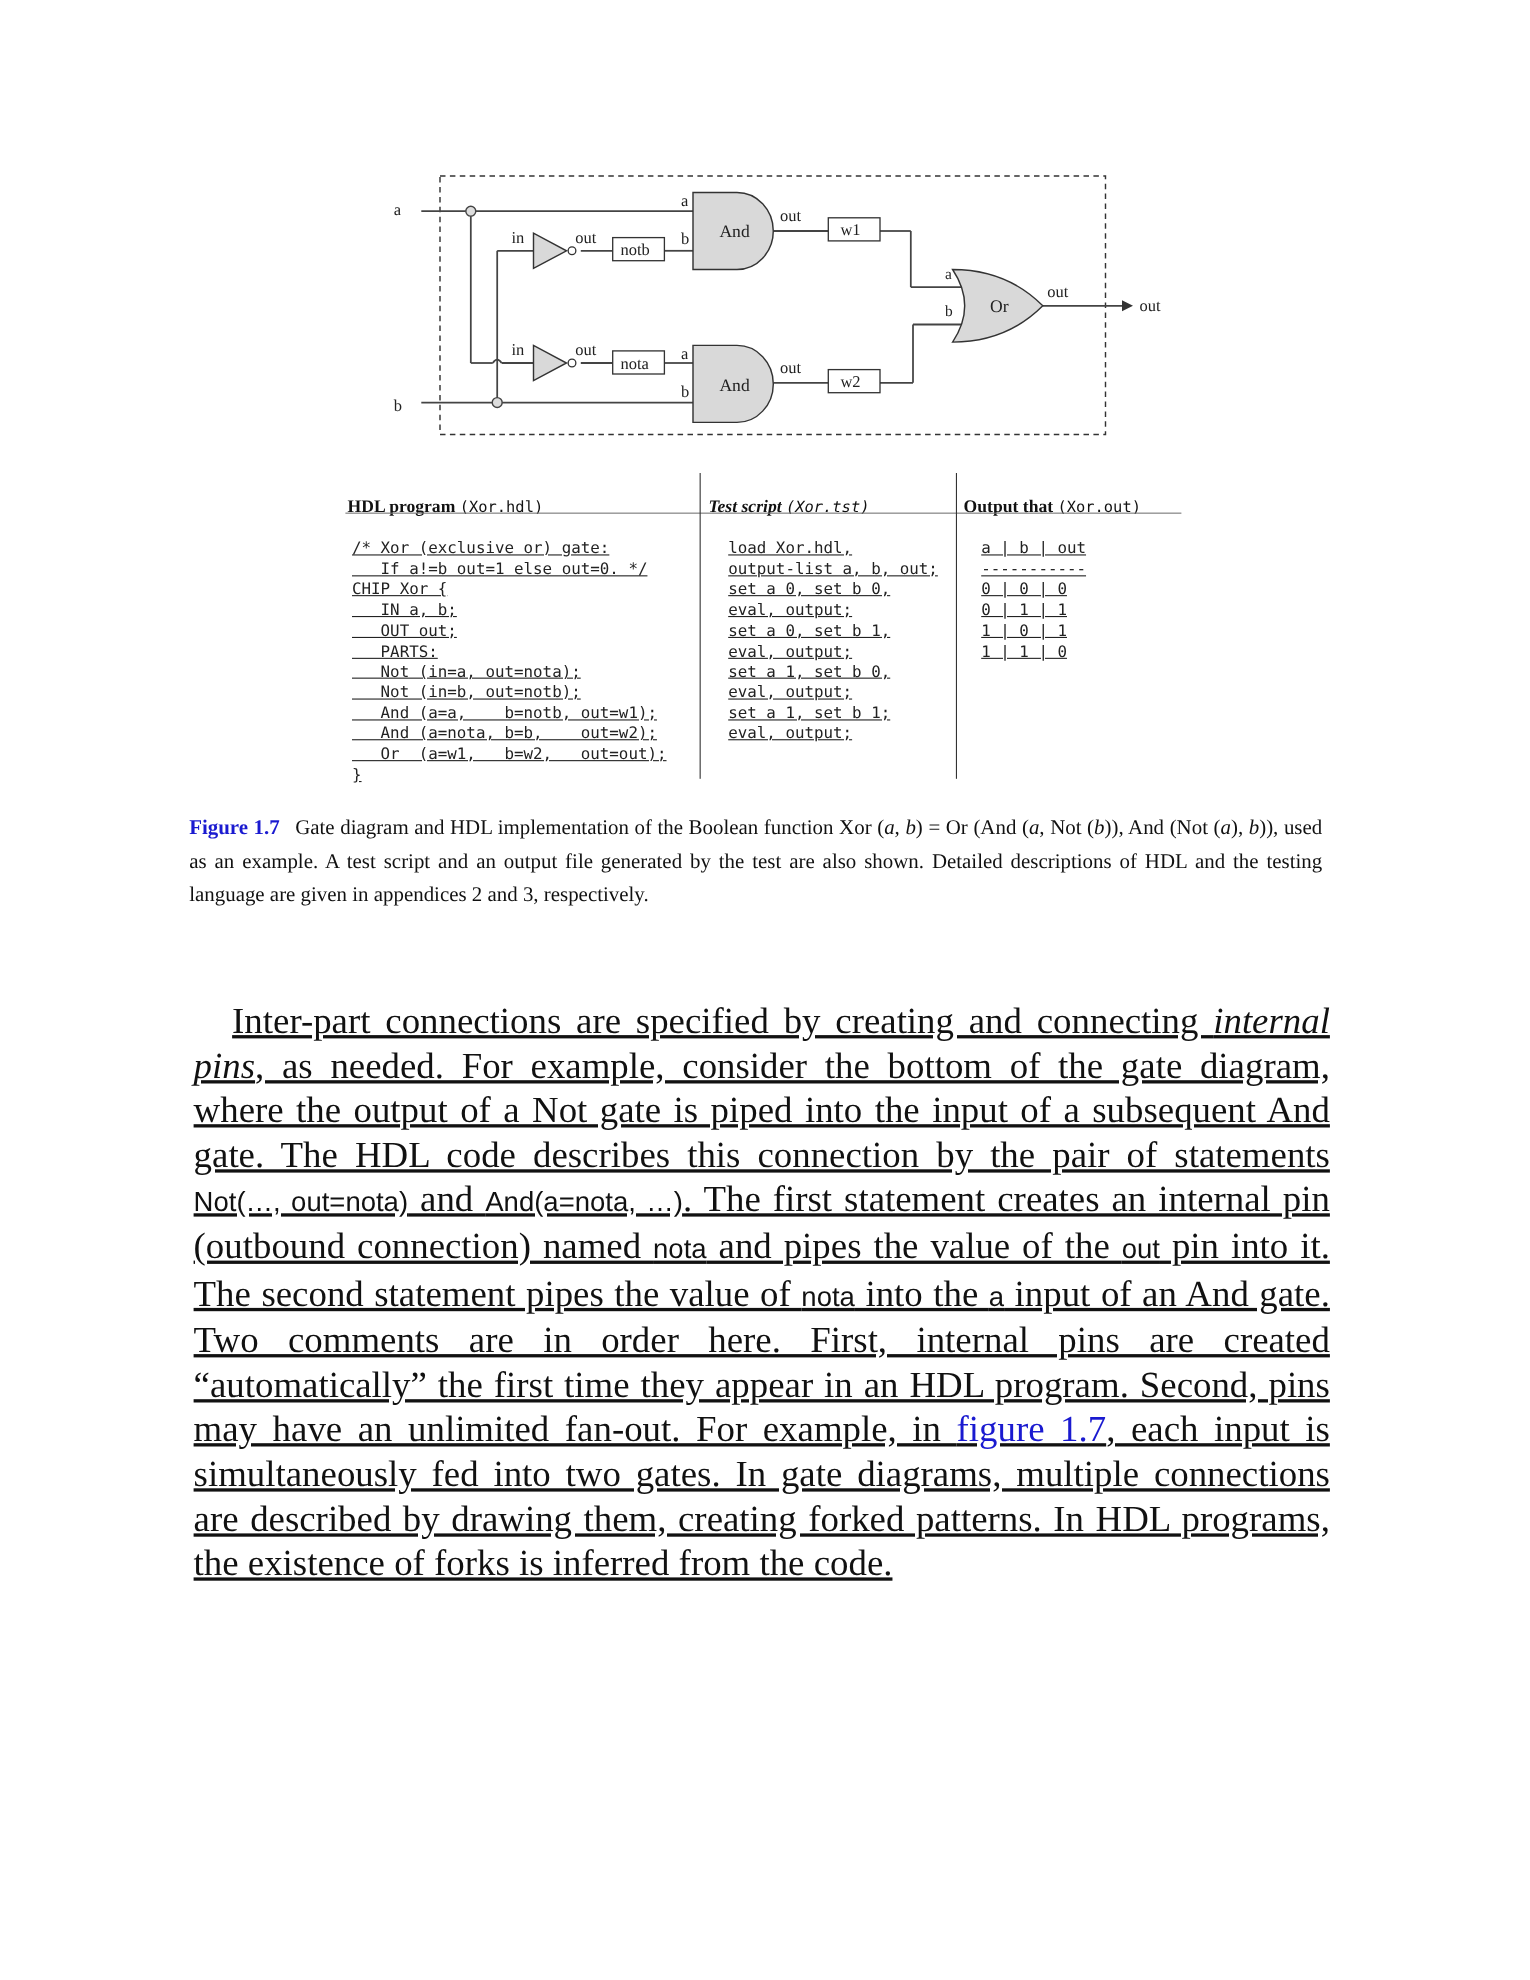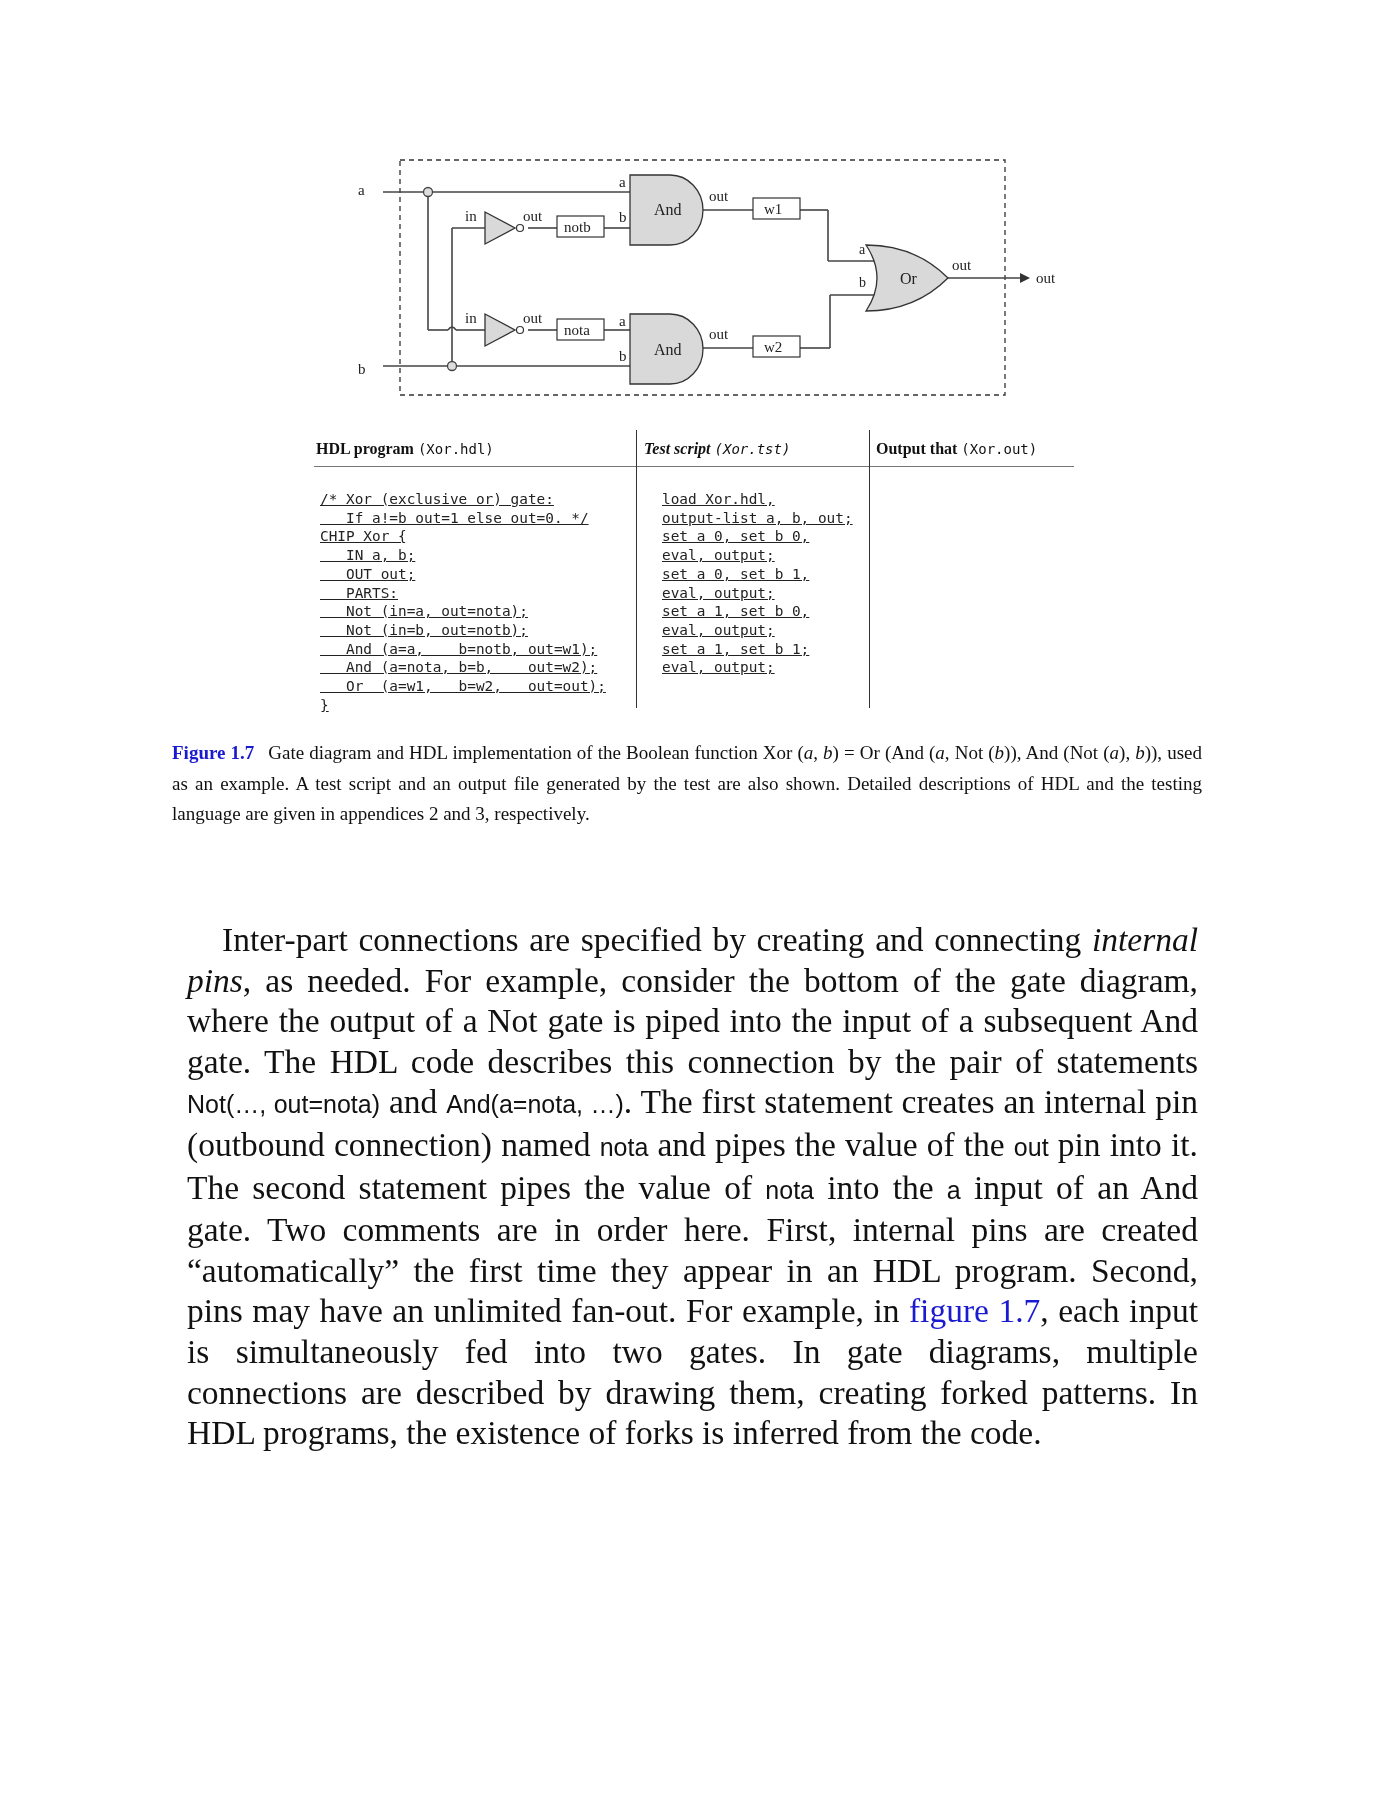--- a/index.html
+++ b/index.html
@@ -2,36 +2,36 @@
 <html><head>
 <meta charset="utf-8">
 <style>
   html, body { margin:0; padding:0; background:#ffffff; }
   body { width:1391px; height:1800px; position:relative; overflow:hidden; color:#111; }
 
   #diagram { position:absolute; left:340px; top:150px; width:760px; height:260px; }
   #diagram svg text { font-family: "Liberation Serif", "DejaVu Serif", serif; fill:#222; }
 
   #code-panels { position:absolute; left:314px; top:430px; width:760px; height:278px; }
-  .panel-head { position:absolute; top:10px; font-size:16px; white-space:nowrap;text-align:center; }
+  .panel-head { position:absolute; top:22px; font-size:16px; white-space:nowrap;text-align:center; }
   .panel-head b { font-family: "Liberation Serif", serif; font-weight:bold; }
   .panel-head .fn { font-family: "DejaVu Sans Mono", monospace; font-size:14px; }
   .hrule { position:absolute; left:0; top:36px; width:760px; height:1px; background:#777; }
   .vrule { position:absolute; top:0; width:1px; background:#333; }
   pre.code { position:absolute; margin:0; font-family:"DejaVu Sans Mono","Liberation Mono",monospace;
              font-size:14.4px; line-height:18.7px; color:#222; white-space:pre;text-decoration:underline; }
 
   #caption { position:absolute; left:172px; top:738px; width:1030px; font-family:"Liberation Serif",serif;
              font-size:19px; line-height:30.5px; text-align:justify; color:#111; }
   #caption .fig-label { color:#1a1ad0; font-weight:bold; margin-right:14px; }
   #caption i { font-style:italic; }
 
   #body-text { position:absolute; left:172px; top:905px; width:1041px; font-family:"Liberation Serif",serif;
                font-size:33.5px; line-height:40.6px; color:#111; }
-  #body-text p { margin:15px; text-align:justify; text-indent:35px; }
+  #body-text p { margin:4px; text-align:justify; text-indent:35px;text-decoration:underline; }
   #body-text .code-inline { font-family:"Liberation Sans",sans-serif; font-size:25px; }
   #body-text .link { color:#1a1ad0; }
 </style>
 </head>
 <body>
 
 <div id="diagram">
   <svg width="760" height="260" viewBox="0 0 760 260" xmlns="http://www.w3.org/2000/svg">
 
     <rect x="60" y="10" width="605" height="235" fill="none" stroke="#333" stroke-width="1.3" stroke-dasharray="5,4"></rect>
@@ -153,19 +153,25 @@
   <pre class="code" style="left:348px; top:60px;">load Xor.hdl,
 output-list a, b, out;
 set a 0, set b 0,
 eval, output;
 set a 0, set b 1,
 eval, output;
 set a 1, set b 0,
 eval, output;
 set a 1, set b 1;
 eval, output;</pre>
+  <pre class="code" style="left:578px; top:60px;">a | b | out
+-----------
+0 | 0 | 0
+0 | 1 | 1
+1 | 0 | 1
+1 | 1 | 0</pre>
 </div>
 
 <div id="caption"><span class="fig-label">Figure 1.7</span><span>Gate diagram and HDL implementation of the Boolean function Xor (</span><i>a</i><span>, </span><i>b</i><span>) = Or (And (</span><i>a</i><span>, Not (</span><i>b</i><span>)), And (Not (</span><i>a</i><span>), </span><i>b</i><span>)), used as an example. A test script and an output file generated by the test are also shown. Detailed descriptions of HDL and the testing language are given in appendices 2 and 3, respectively.</span></div>
 
 <div id="body-text">
   <p><span>Inter-part connections are specified by creating and connecting </span><i>internal pins</i><span>, as needed. For example, consider the bottom of the gate diagram, where the output of a Not gate is piped into the input of a subsequent And gate. The HDL code describes this connection by the pair of statements </span><span class="code-inline">Not(…, out=nota)</span><span> and </span><span class="code-inline">And(a=nota, …)</span><span>. The first statement creates an internal pin (outbound connection) named </span><span class="code-inline">nota</span><span> and pipes the value of the </span><span class="code-inline">out</span><span> pin into it. The second statement pipes the value of </span><span class="code-inline">nota</span><span> into the </span><span class="code-inline">a</span><span> input of an And gate. Two comments are in order here. First, internal pins are created “automatically” the first time they appear in an HDL program. Second, pins may have an unlimited fan-out. For example, in </span><span class="link">figure 1.7</span><span>, each input is simultaneously fed into two gates. In gate diagrams, multiple connections are described by drawing them, creating forked patterns. In HDL programs, the existence of forks is inferred from the code.</span></p>
 </div>
 
 </body></html>

